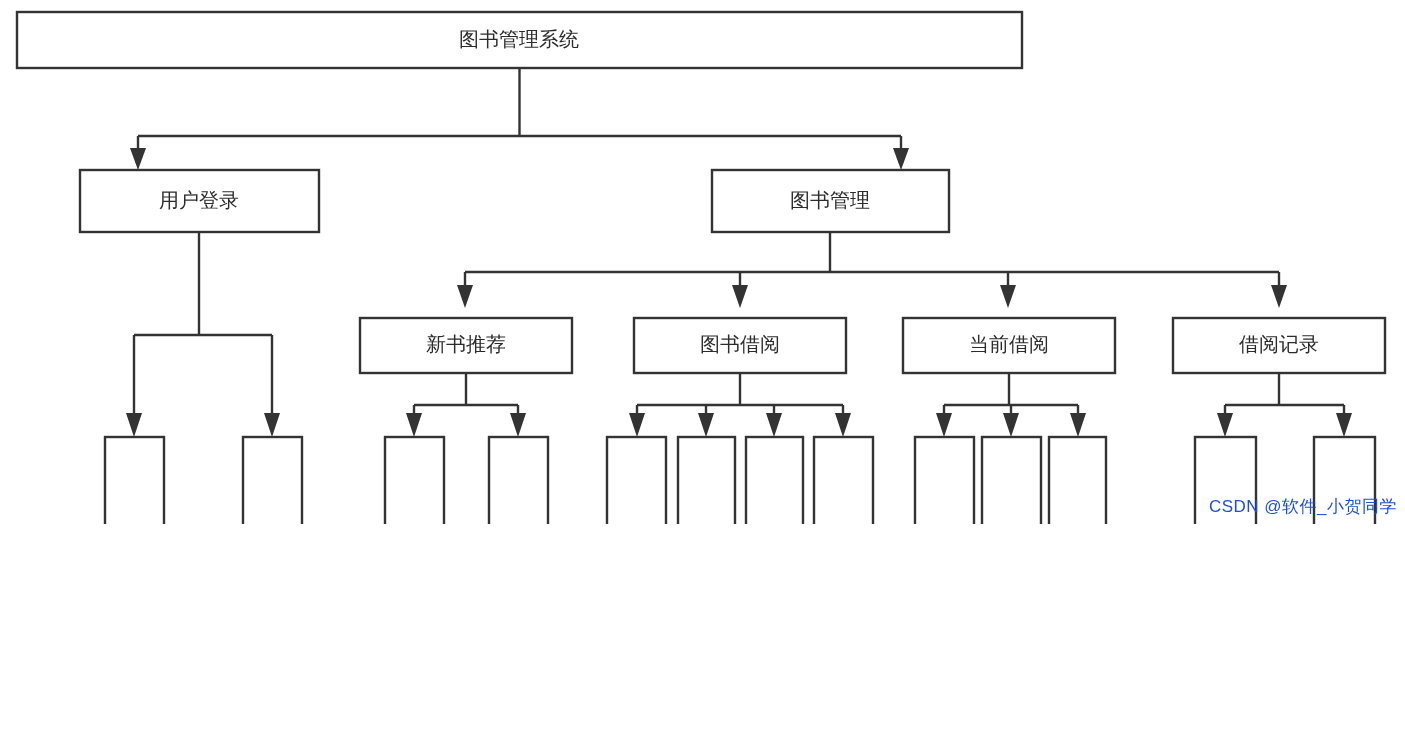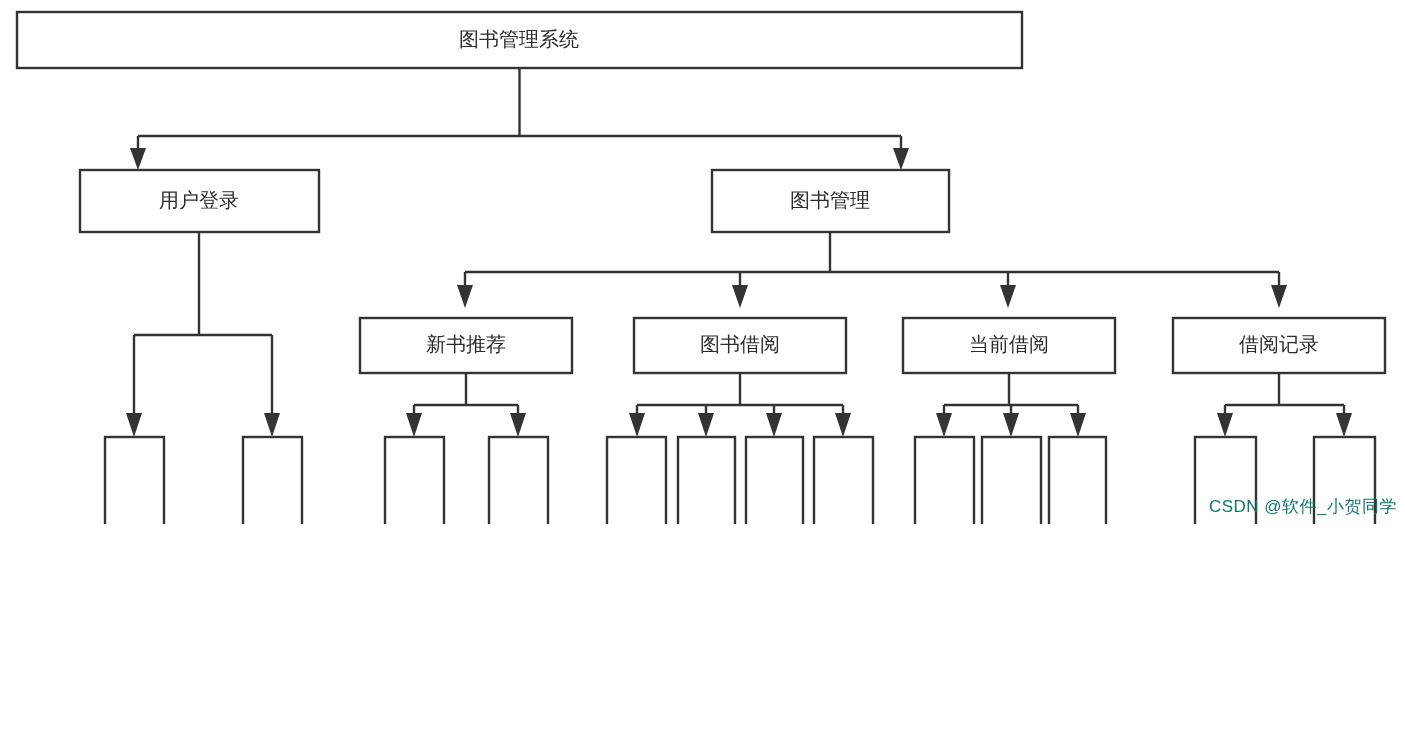--- a/index.html
+++ b/index.html
@@ -61,21 +61,21 @@
     justify-content: center;
     pointer-events: none;
     white-space: nowrap;
   }
   .watermark {
     position: absolute;
     right: 8px;
     bottom: 6px;
     font-family: "Liberation Sans", "DejaVu Sans", sans-serif;
     font-size: 17px;
-    color: #0f766e;
+    color: #1d4ed8;
     letter-spacing: 0.5px;
     white-space: nowrap;
   }
 </style>
 </head>
 <body>
 
 <div id="diagram-root">
 
   <svg id="tree-svg" viewBox="0 0 1405 747">

